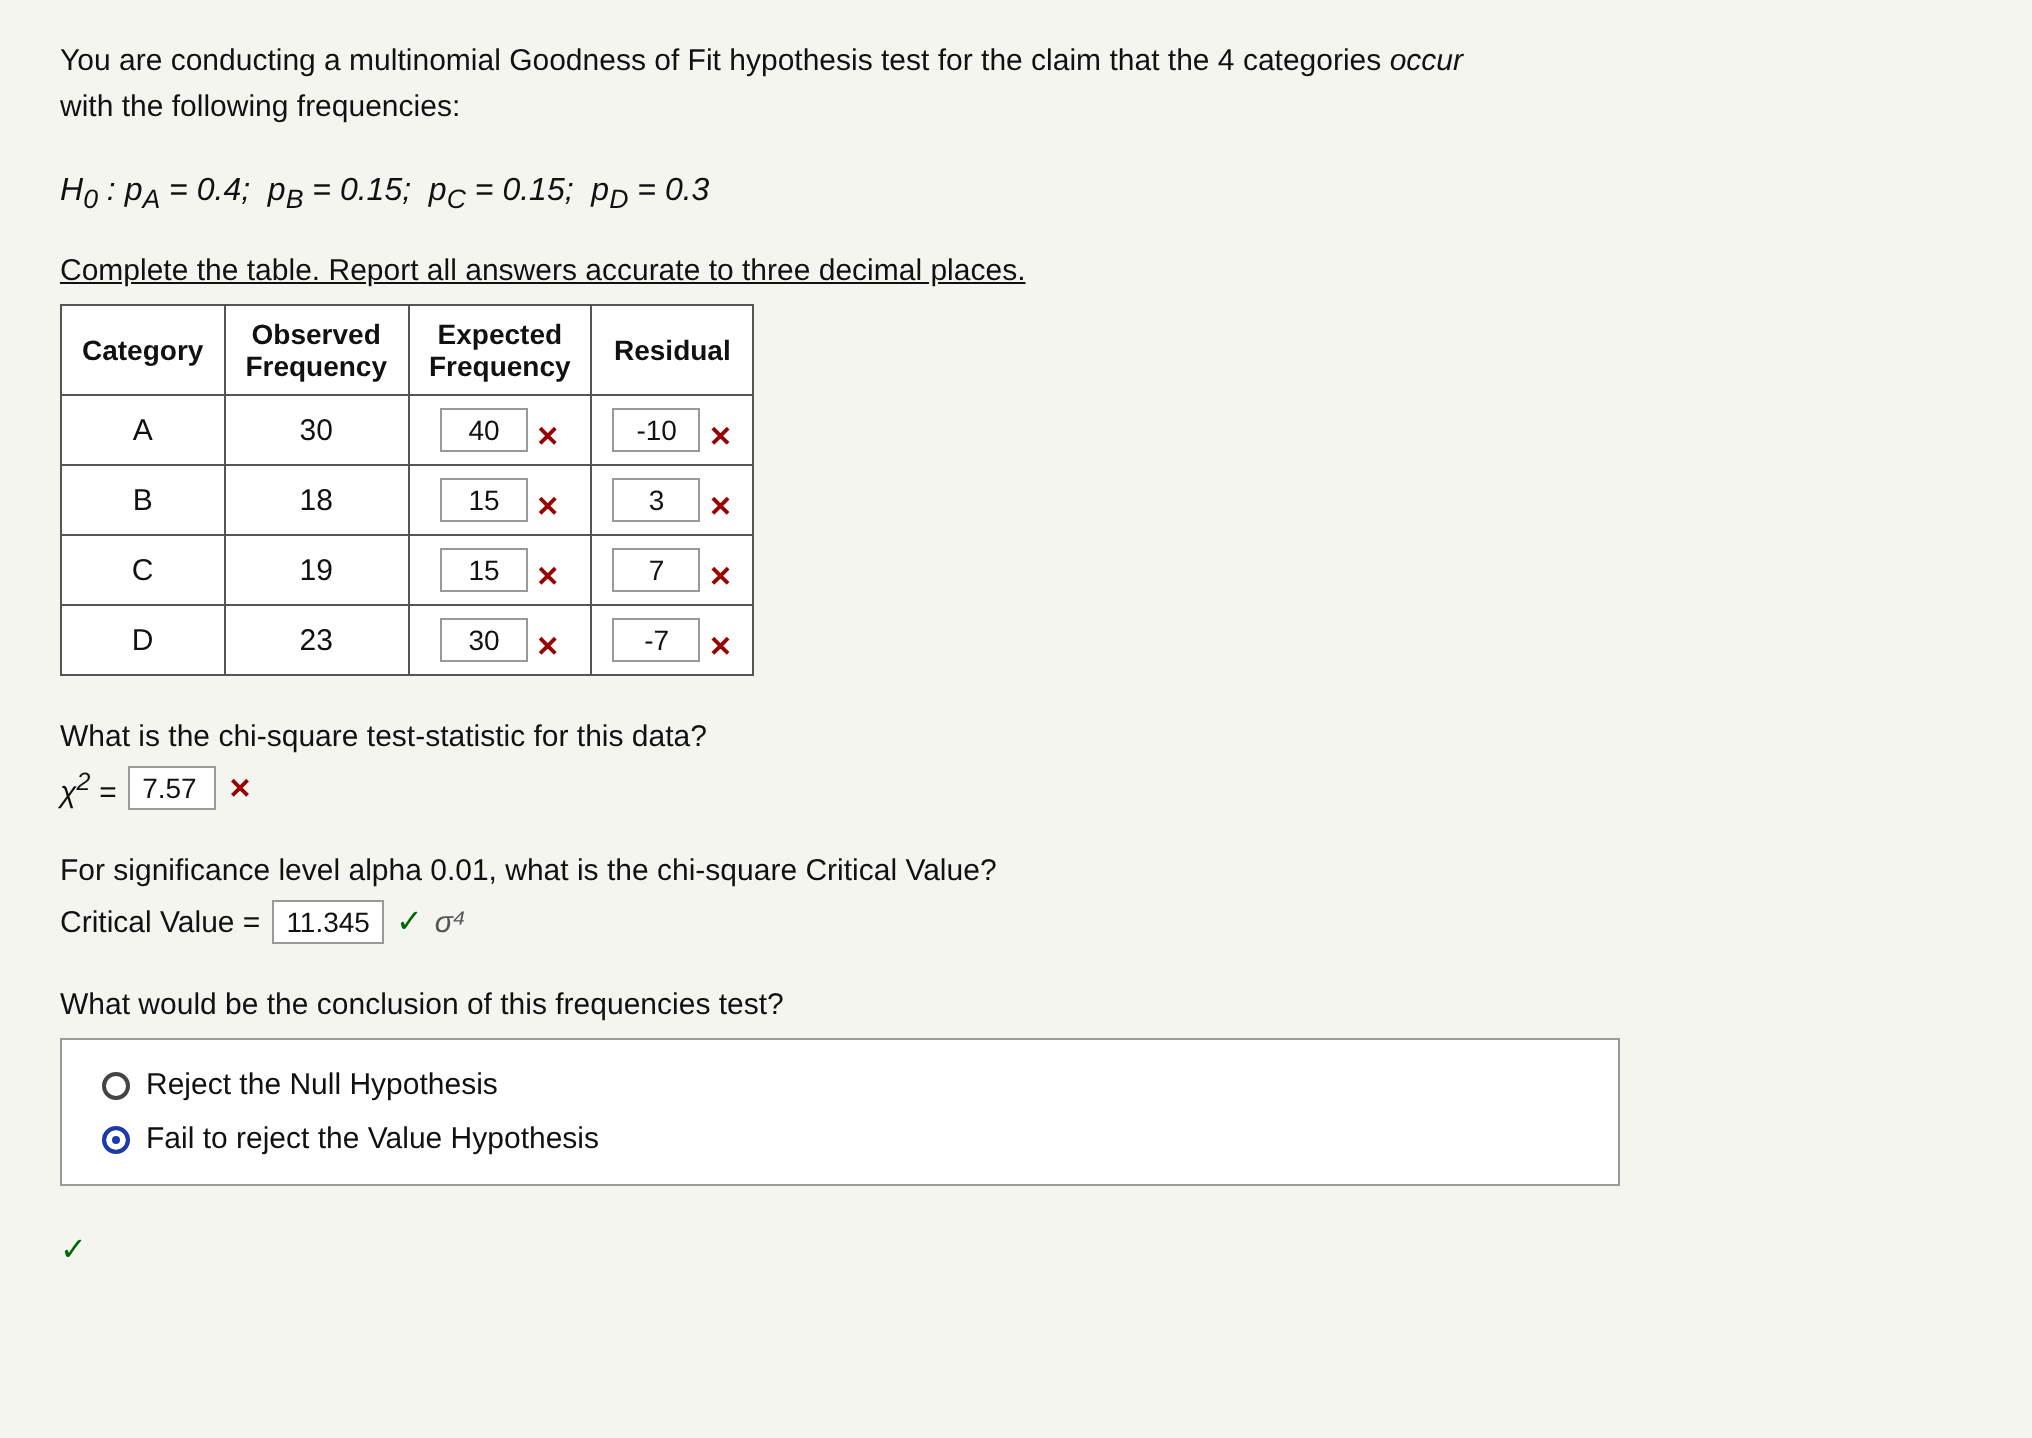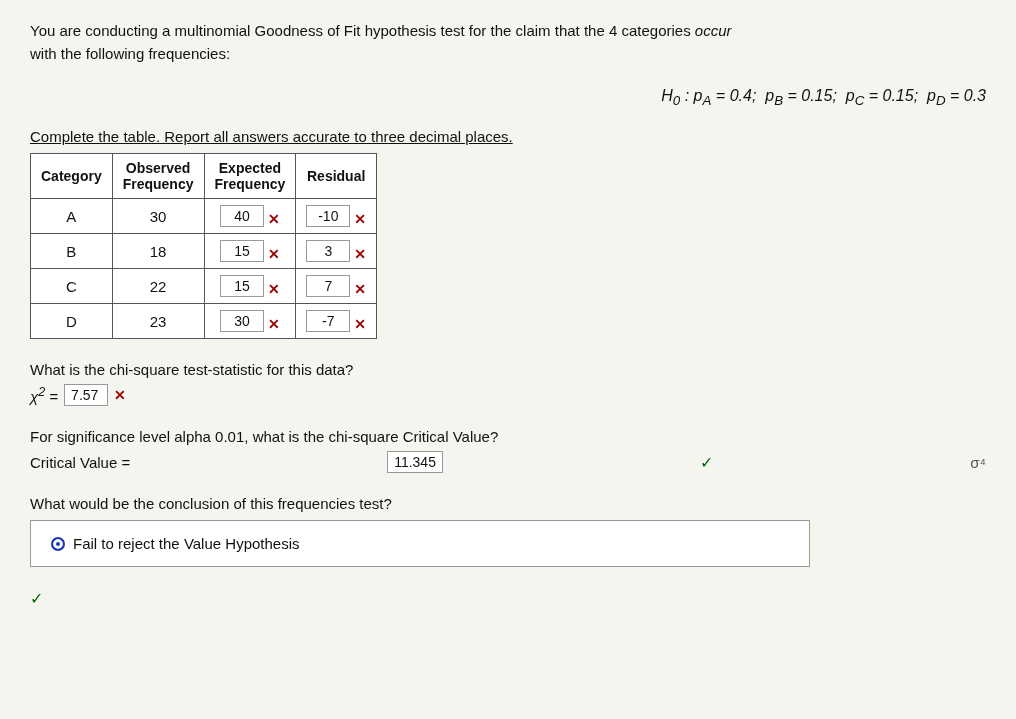--- a/index.html
+++ b/index.html
@@ -12,21 +12,21 @@
       width: 1016px;
       min-height: 719px;
     }
     .intro-text {
       margin-bottom: 22px;
       line-height: 1.5;
       max-width: 870px;
     }
     .italic { font-style: italic; }
     .hypothesis {
-      text-align: right;
+      text-align: left;
       margin: 10px 0 20px;
       font-size: 16px;
     }
     .hypothesis .h0 {
       font-style: italic;
       font-size: 16px;
     }
     .complete-text {
       margin-bottom: 8px;
       text-decoration: underline;
@@ -81,33 +81,33 @@
       gap: 6px;
       font-size: 15px;
     }
     .chi-sq-label {
       font-style: italic;
       font-size: 15px;
     }
     .critical-line {
       display: flex;
       align-items: center;
-      gap: 16px;
+      gap: 6px;
       font-size: 15px;
       margin-top: 4px;
-      justify-content: space-between;
     }
     .check-mark {
       color: #006600;
       font-size: 16px;
     }
     .sigma-icon {
       font-size: 15px;
       cursor: pointer;
       color: #555;
+      font-style: italic;
     }
     .conclusion-box {
       border: 1px solid #999;
       background: #fff;
       padding: 14px 20px;
       max-width: 780px;
       margin-top: 8px;
     }
     .radio-option {
       display: flex;
@@ -189,21 +189,21 @@
       </td>
       <td>
         <div class="input-cell">
           <div class="field-box">3</div>
           <span class="x-mark">✕</span>
         </div>
       </td>
     </tr>
         <tr>
       <td>C</td>
-      <td>22</td>
+      <td>19</td>
       <td>
         <div class="input-cell">
           <div class="field-box">15</div>
           <span class="x-mark">✕</span>
         </div>
       </td>
       <td>
         <div class="input-cell">
           <div class="field-box">7</div>
           <span class="x-mark">✕</span>
@@ -245,20 +245,24 @@
     <span>Critical Value =</span>
     <div class="field-box">11.345</div>
     <span class="check-mark">✓</span>
     <span class="sigma-icon">σ⁴</span>
   </div>
 </div>
 
 <div class="section">
   <div class="section-question">What would be the conclusion of this frequencies test?</div>
   <div class="conclusion-box" id="conclusion-options">
+  <div class="radio-option">
+      <span class="radio-circle "></span>
+      <span>Reject the Null Hypothesis</span>
+    </div>
       <div class="radio-option">
       <span class="radio-circle selected"></span>
       <span>Fail to reject the Value Hypothesis</span>
     </div>
     </div>
 </div>
 
 <div class="bottom-check">
   <span class="check-mark">✓</span>
 </div>

